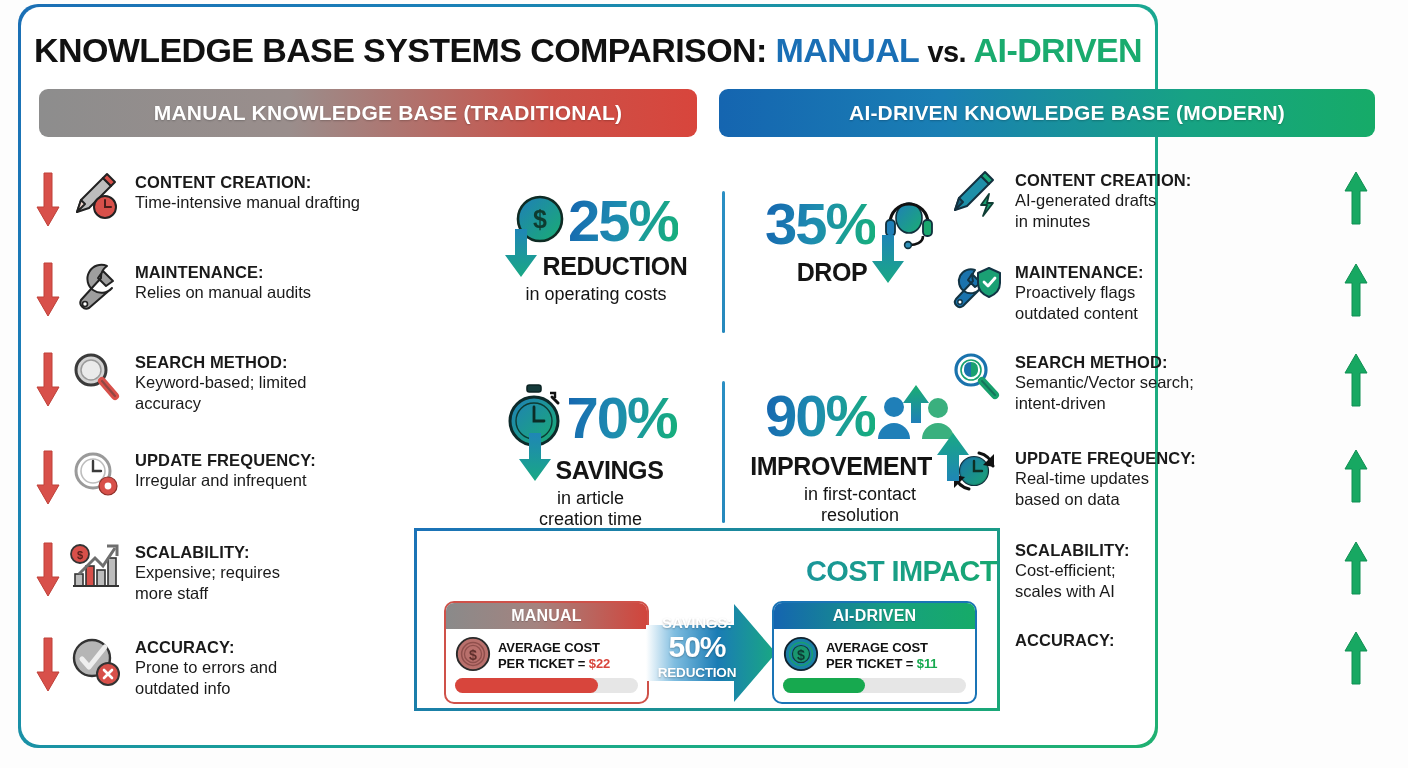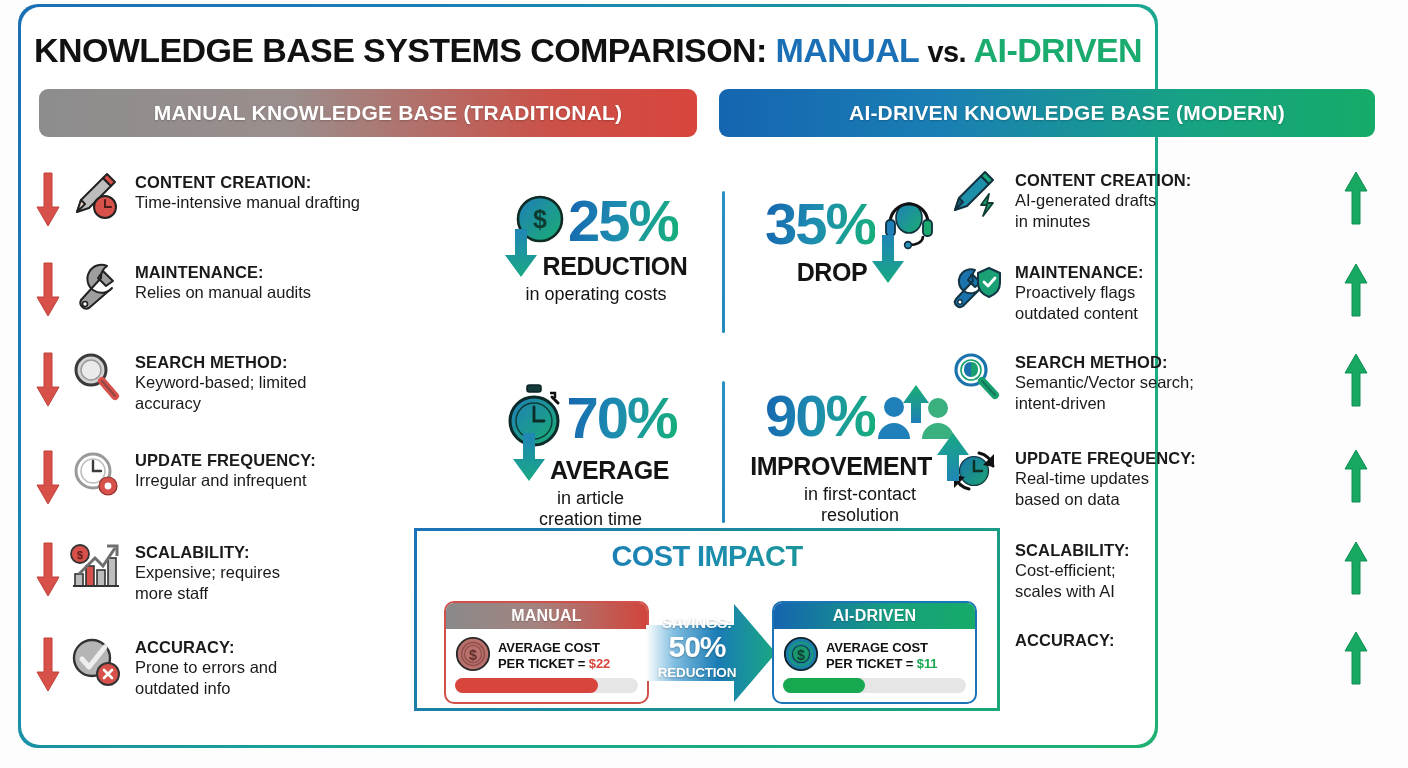--- a/index.html
+++ b/index.html
@@ -104,21 +104,21 @@
   
   #cost {
     position: absolute; left: 393px; top: 521px;
     width: 586px; height: 183px;
     border: 3px solid;
     border-image: linear-gradient(135deg,#1b72b8,#1aa878) 1;
     border-radius: 14px;
     background: #fff;
   }
   #cost-title {
-    text-align: center; margin-top: 9px;
+    text-align: right; margin-top: 24px;
     font-size: 29px; font-weight: 700; letter-spacing: -0.6px;
     background: linear-gradient(95deg,#1565b0 0%, #1d8bb2 48%, #16a86f 100%);
     -webkit-background-clip: text; background-clip: text; color: transparent;
   }
   .card {
     position: absolute; top: 70px; width: 205px; height: 103px;
     border-radius: 10px; background: #fff; overflow: hidden;
     border: 2px solid;
   }
   #card-manual { left: 27px; border-color: #cf5149; }
@@ -465,21 +465,21 @@
           <div class="midrow">
             <span style="display: inline-block; margin-top: -22px;"><svg width="34" height="52" viewBox="0 0 34 52">
                 <path d="M11,2 h12 v26 h10 L17,50 L1,28 h10 z" fill="url(#sdg)"></path>
                 <defs>
                   <linearGradient id="sdg" x1="0" y1="0" x2="0" y2="1">
                     <stop offset="0%" stop-color="#1f86b6"></stop>
                     <stop offset="100%" stop-color="#19a884"></stop>
                   </linearGradient>
                 </defs>
               </svg></span>
-            <span class="word">AVERAGE</span>
+            <span class="word">SAVINGS</span>
           </div>
           <div class="sub">in article<br>creation time</div>
         </div>
         <div class="stat" style="left: 708px; top: 376px; width: 262px;">
           <div class="top">
             <span class="pct">90%</span>
             <span><svg width="78" height="62" viewBox="0 0 78 62">
                 <path d="M39,2 L52,20 h-8 v20 h-10 V20 h-8 z" fill="url(#pug)"></path>
                 <defs>
                   <linearGradient id="pug" x1="0" y1="0" x2="0" y2="1">

